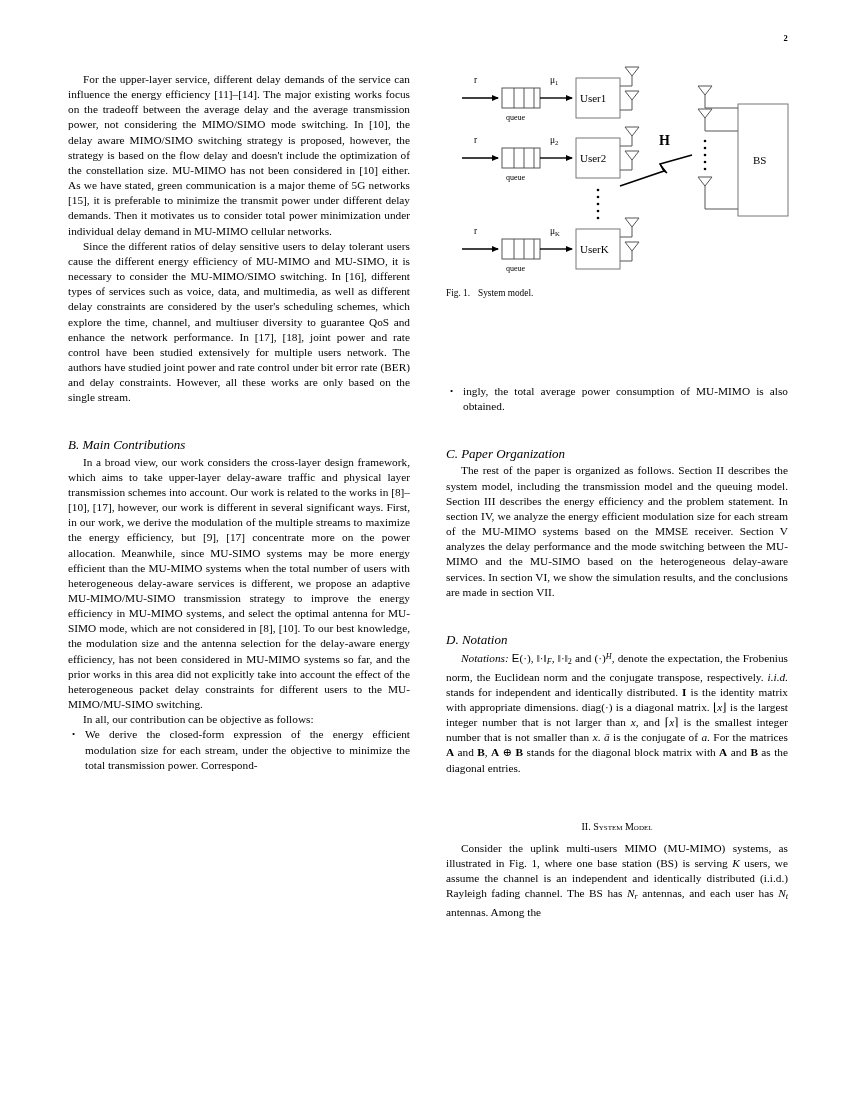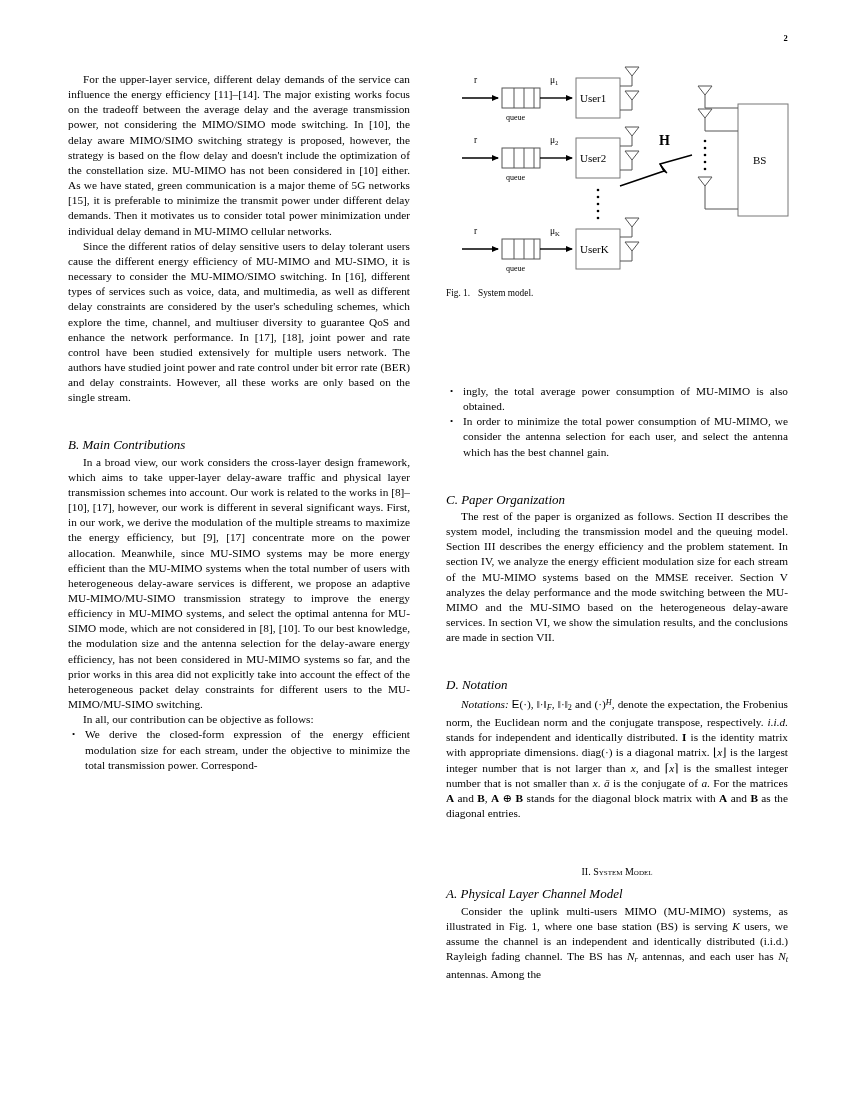--- a/index.html
+++ b/index.html
@@ -250,37 +250,35 @@
       <li>We derive the closed-form expression of the energy efficient modulation size for each stream, under the objective to minimize the total transmission power. Correspond-</li>
     </ul>
   </div>
 
   <div class="col col-right" style="top:346px;margin-top:38px;">
 
     <ul class="bullets">
       <li style="list-style:none; padding-left:17px;">
         <span>ingly, the total average power consumption of MU-MIMO is also obtained.</span>
       </li>
-      <li>In order to minimize the total power consumption of MU-MIMO, we consider the antenna selection for each user, and select the antenna which has the best channel gain.</li>
     </ul>
 
     <div class="spacer-md"></div>
 
     <div class="subhead">C.  Paper Organization</div>
     <p>The rest of the paper is organized as follows. Section II describes the system model, including the transmission model and the queuing model. Section III describes the energy efficiency and the problem statement. In section IV, we analyze the energy efficient modulation size for each stream of the MU-MIMO systems based on the MMSE receiver. Section V analyzes the delay performance and the mode switching between the MU-MIMO and the MU-SIMO based on the heterogeneous delay-aware services. In section VI, we show the simulation results, and the conclusions are made in section VII.</p>
 
     <div class="spacer-md"></div>
 
     <div class="subhead">D.  Notation</div>
     <p><i>Notations:</i>
       <span class="sans">E</span>(·), ‖·‖<span class="sub mathit">F</span>, ‖·‖<span class="sub">2</span> and (·)<span class="sup mathit">H</span>, denote the expectation,
       the Frobenius norm, the Euclidean norm and the conjugate transpose, respectively. <span class="mathit">i.i.d.</span> stands for independent and identically distributed. <span class="mathbf">I</span> is the identity matrix with appropriate dimensions. diag(·) is a diagonal matrix. ⌊<span class="mathit">x</span>⌋ is the largest integer number that is not larger than <span class="mathit">x</span>, and ⌈<span class="mathit">x</span>⌉ is the smallest integer number that is not smaller than <span class="mathit">x</span>. <span class="mathit">ā</span> is the conjugate of <span class="mathit">a</span>. For the matrices <span class="mathbf">A</span> and <span class="mathbf">B</span>, <span class="mathbf">A</span> ⊕ <span class="mathbf">B</span> stands for the diagonal block matrix with <span class="mathbf">A</span> and <span class="mathbf">B</span> as the diagonal entries.</p>
 
     <div class="spacer-lg"></div>
 
     <div class="sechead"><span class="num">II.</span> <span>System Model</span></div>
 
-    <div class="subhead" style="margin-top:3px;">A.  Physical Layer Channel Model</div>
 
     <p>Consider the uplink multi-users MIMO (MU-MIMO) systems, as illustrated in Fig. 1, where one base station (BS) is serving <span class="mathit">K</span> users, we assume the channel is an independent and identically distributed (i.i.d.) Rayleigh fading channel. The BS has <span class="mathit">N</span><span class="sub mathit">r</span> antennas, and each user has <span class="mathit">N</span><span class="sub mathit">t</span> antennas. Among the</p>
   </div>
 
 </div>
 
 </body></html>

